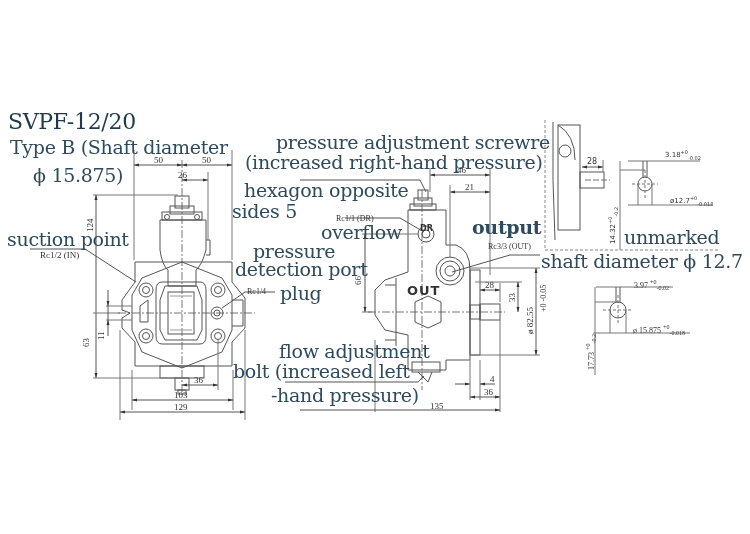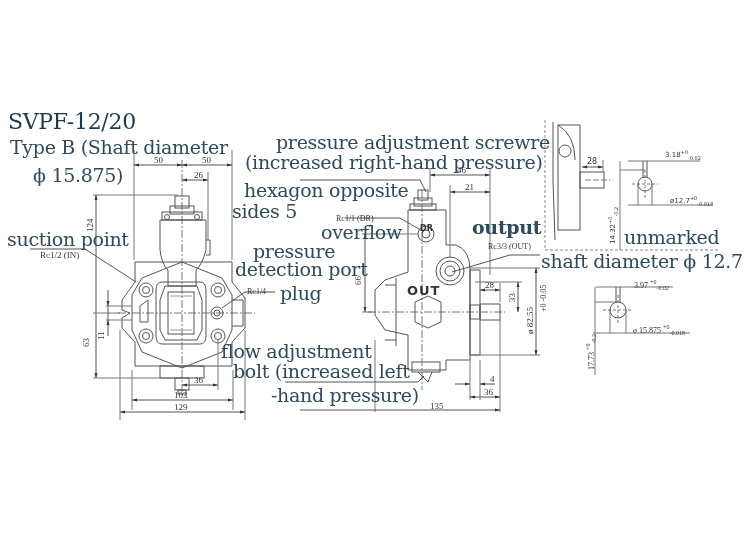--- a/index.html
+++ b/index.html
@@ -228,33 +228,33 @@
 <div class="lbl big" style="left:321px;top:223px;">overflow</div>
 
 <div class="lbl big" style="left:472px;top:218px;font-weight:bold;">output</div>
 <div class="dim dim-sm" style="left:488px;top:243px;">Rc3/3 (OUT)</div>
 
 <div class="lbl big" style="left:253px;top:242px;">pressure</div>
 <div class="lbl big" style="left:235px;top:260px;">detection port</div>
 <div class="lbl big" style="left:280px;top:284px;">plug</div>
 <div class="dim dim-sm" style="left:247px;top:288px;">Rc1/4</div>
 
-<div class="lbl big" style="left:221px;top:342px;">flow adjustment</div>
+<div class="lbl big" style="left:247px;top:342px;padding-left:32px;">flow adjustment</div>
 <div class="lbl big" style="left:233px;top:362px;">bolt (increased left</div>
 <div class="lbl big" style="left:247px;top:386px;padding-left:24px;">-hand pressure)</div>
 
 <div class="lbl big" style="left:624px;top:228px;">unmarked</div>
 <div class="lbl big" style="left:541px;top:252px;text-align:center;">shaft diameter ϕ 12.7</div>
 
 <div class="dim mono" style="left:420px;top:225px;font-size:8px;font-weight:bold;">DR</div>
 <div class="dim mono" style="left:407px;top:284px;font-size:13px;font-weight:bold;letter-spacing:1px;">OUT</div>
 
 <div class="dim" style="left:154px;top:156px;">50</div>
 <div class="dim" style="left:202px;top:156px;">50</div>
-<div class="dim" style="left:194px;top:171px;">26</div>
+<div class="dim" style="left:178px;top:171px;">26</div>
 <div class="dim rot" style="left:86px;top:232px;">124</div>
 <div class="dim rot" style="left:82px;top:347px;">63</div>
 <div class="dim rot" style="left:97px;top:340px;">11</div>
 <div class="dim" style="left:194px;top:376px;">36</div>
 <div class="dim" style="left:174px;top:391px;">103</div>
 <div class="dim" style="left:174px;top:403px;">129</div>
 
 <div class="dim" style="left:457px;top:166px;">46</div>
 <div class="dim" style="left:465px;top:183px;">21</div>
 <div class="dim rot" style="left:354px;top:285px;">66</div>

